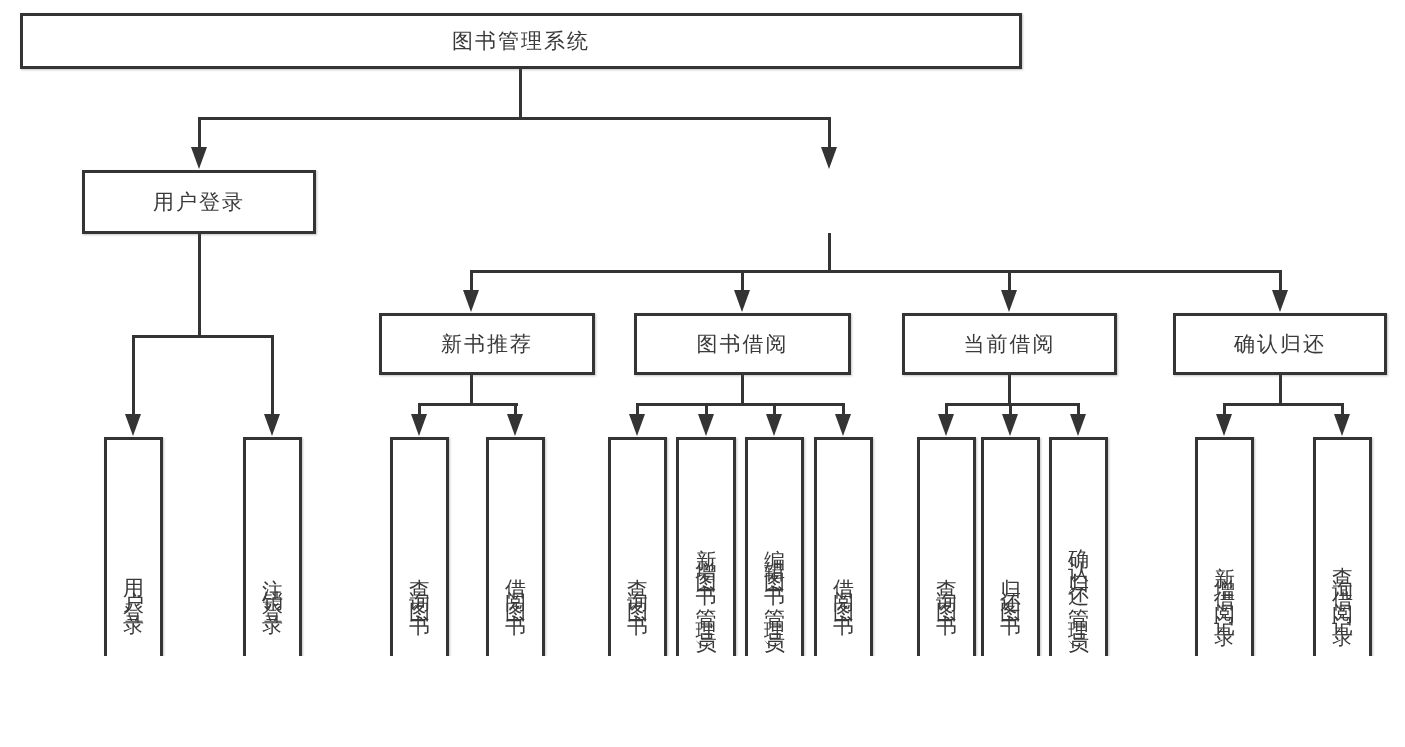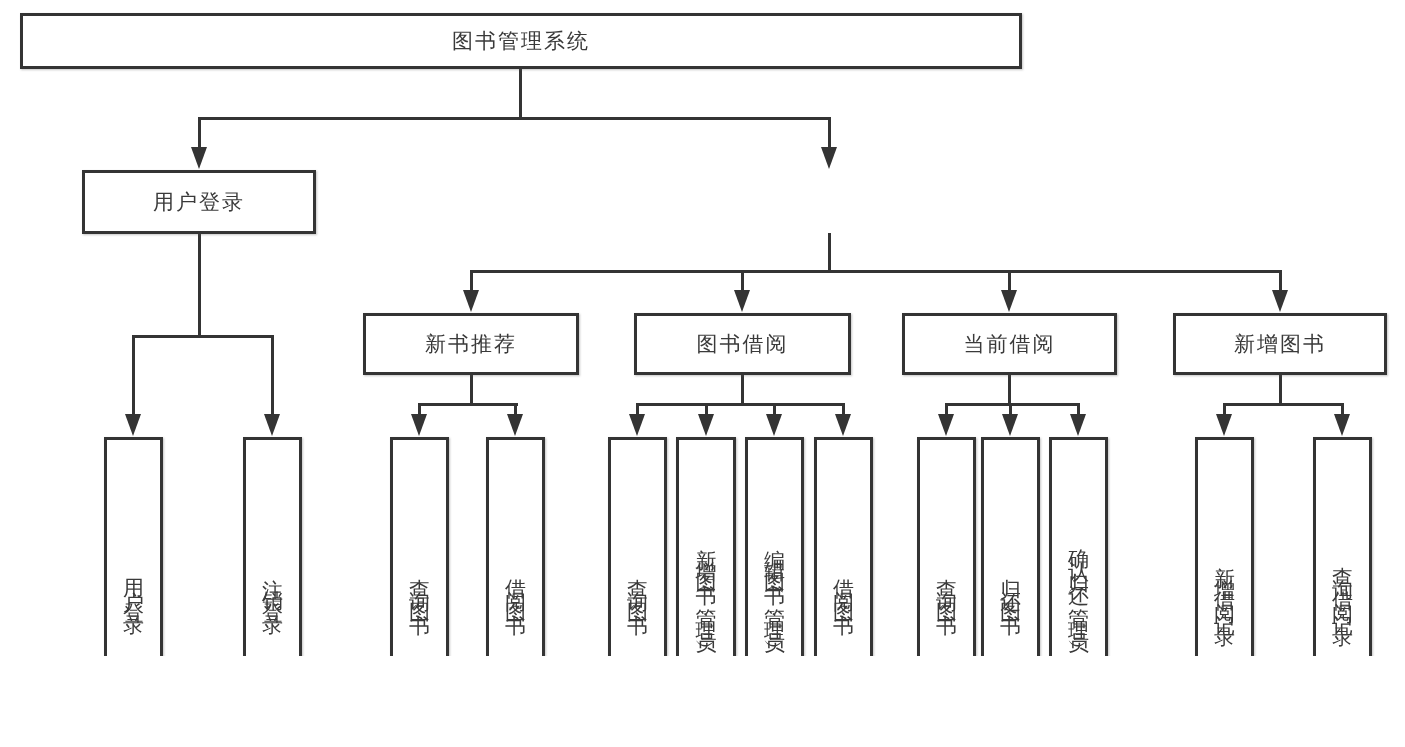--- a/index.html
+++ b/index.html
@@ -138,31 +138,31 @@
   </div>
 
   <div class="box" style="left:20px;top:13px;width:1002px;height:56px">
     <span class="label">图书管理系统</span>
   </div>
 
   <div class="box" style="left:82px;top:170px;width:234px;height:64px">
     <span class="label">用户登录</span>
   </div>
 
-  <div class="box" style="left:363px;top:313px;width:216px;height:62px">
+  <div class="box" style="left:379px;top:313px;width:216px;height:62px">
     <span class="label">新书推荐</span>
   </div>
   <div class="box" style="left:634px;top:313px;width:217px;height:62px">
     <span class="label">图书借阅</span>
   </div>
   <div class="box" style="left:902px;top:313px;width:215px;height:62px">
     <span class="label">当前借阅</span>
   </div>
   <div class="box" style="left:1173px;top:313px;width:214px;height:62px">
-    <span class="label">新增图书</span>
+    <span class="label">确认归还</span>
   </div>
 
   <div class="box" style="left:104px;top:437px;width:59px;height:298px">
     <span class="vtext">用户登录</span>
   </div>
   <div class="box" style="left:243px;top:437px;width:59px;height:298px">
     <span class="vtext">注销登录</span>
   </div>
 
   <div class="box" style="left:390px;top:437px;width:59px;height:298px">

